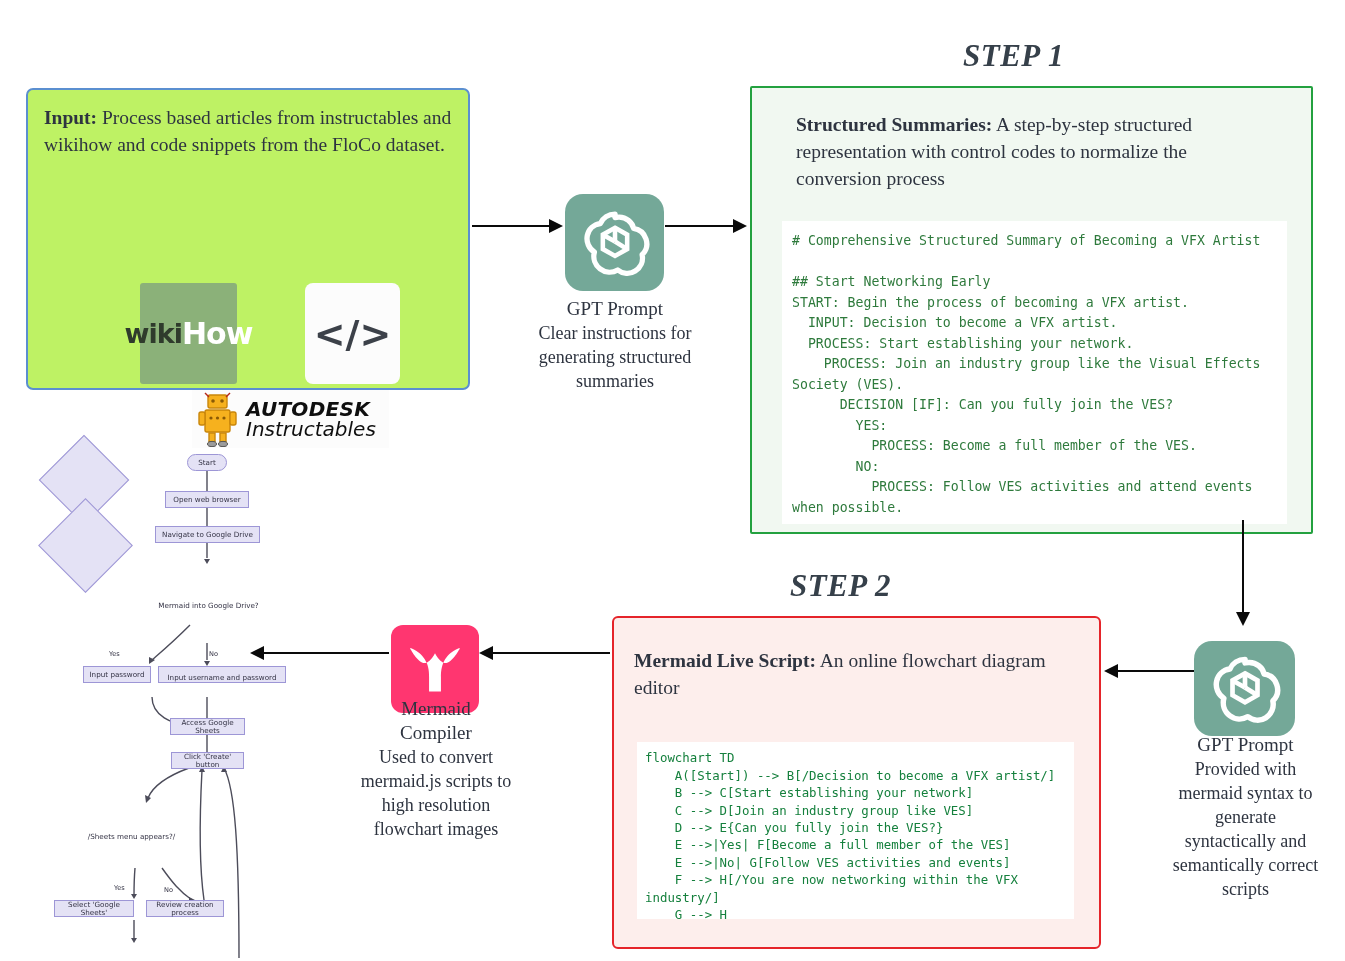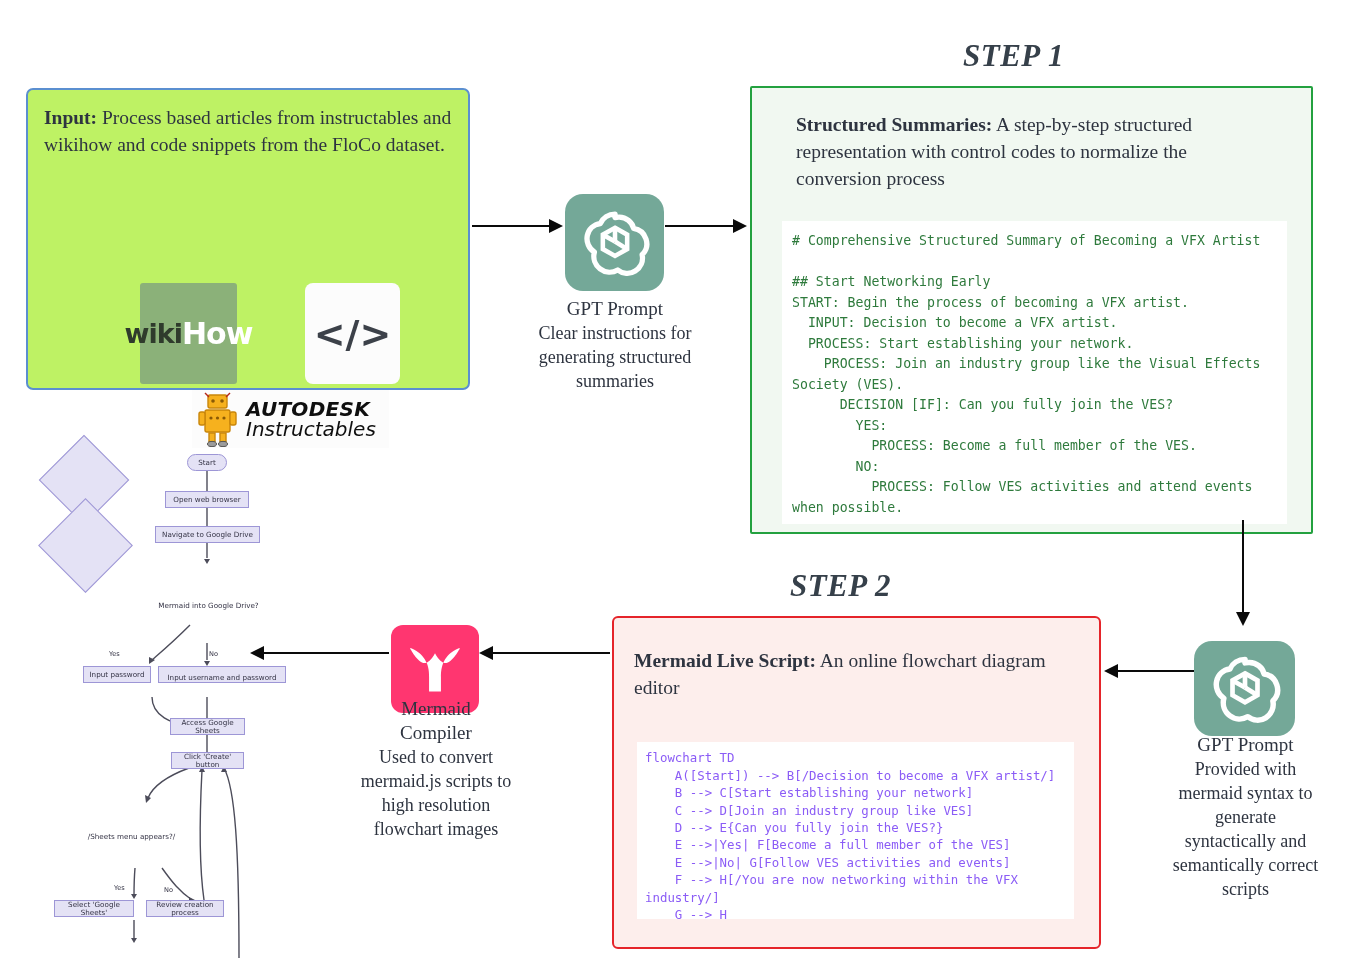--- a/index.html
+++ b/index.html
@@ -43,21 +43,21 @@
               font-family:"DejaVu Sans Mono",monospace;font-size:13.2px;line-height:20.5px;
               color:#2e7a3c;white-space:pre-wrap;word-break:break-word;overflow:hidden;}
 
   
   #step2-box{left:612px;top:600px;width:489px;height:333px;background:#fdeeec;
              border:2.5px solid #e5242a;border-radius:6px;box-sizing:border-box;}
   #step2-head{position:absolute;left:20px;top:29px;width:452px;font-size:19.5px;line-height:27px;}
   #step2-code{position:absolute;left:23px;top:112px;width:437px;height:177px;background:#ffffff;
               box-sizing:border-box;padding:7px 6px 6px 8px;
               font-family:"DejaVu Sans Mono",monospace;font-size:12.4px;line-height:17.4px;
-              color:#8b5cf6;white-space:pre-wrap;word-break:break-word;overflow:hidden;}
+              color:#15803d;white-space:pre-wrap;word-break:break-word;overflow:hidden;}
 
   
   .openai-badge{background:#74a898;border-radius:18px;display:flex;align-items:center;justify-content:center;}
   #gpt1-badge{left:565px;top:178px;width:99px;height:97px;}
   #gpt2-badge{left:1194px;top:625px;width:101px;height:95px;}
   .cap{position:absolute;text-align:center;font-size:18px;line-height:24px;}
   .cap .t{font-weight:normal;display:block;font-size:19px;}
   #gpt1-cap{left:520px;top:297px;width:190px;}
   #gpt2-cap{left:1168px;top:733px;width:155px;}
 

